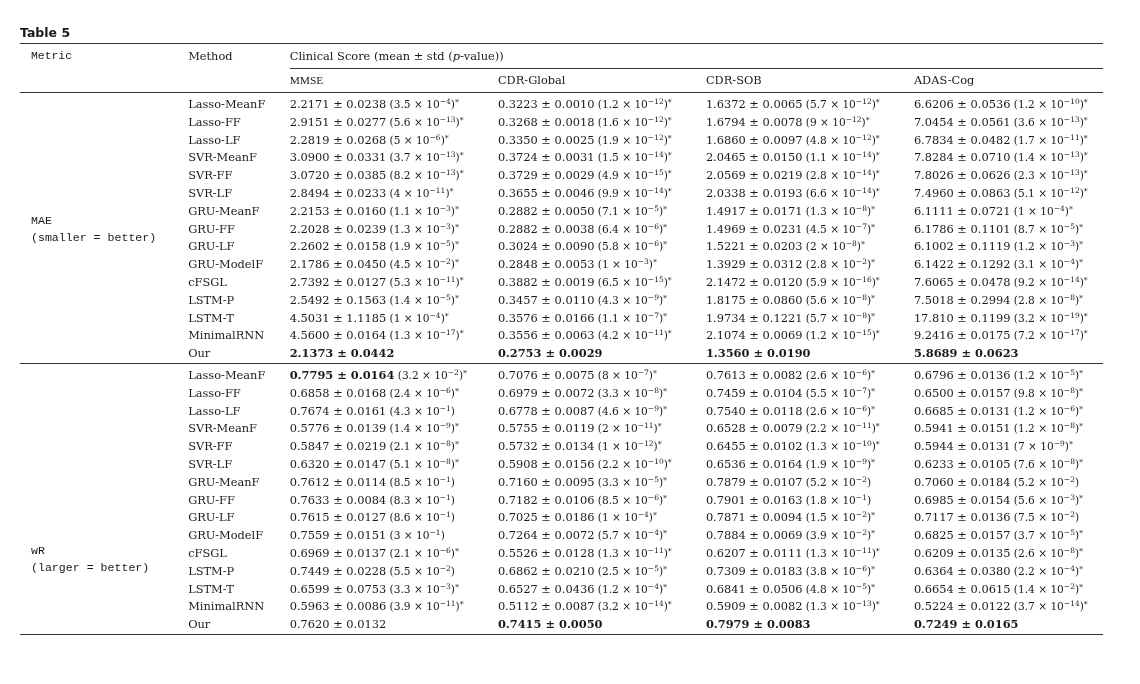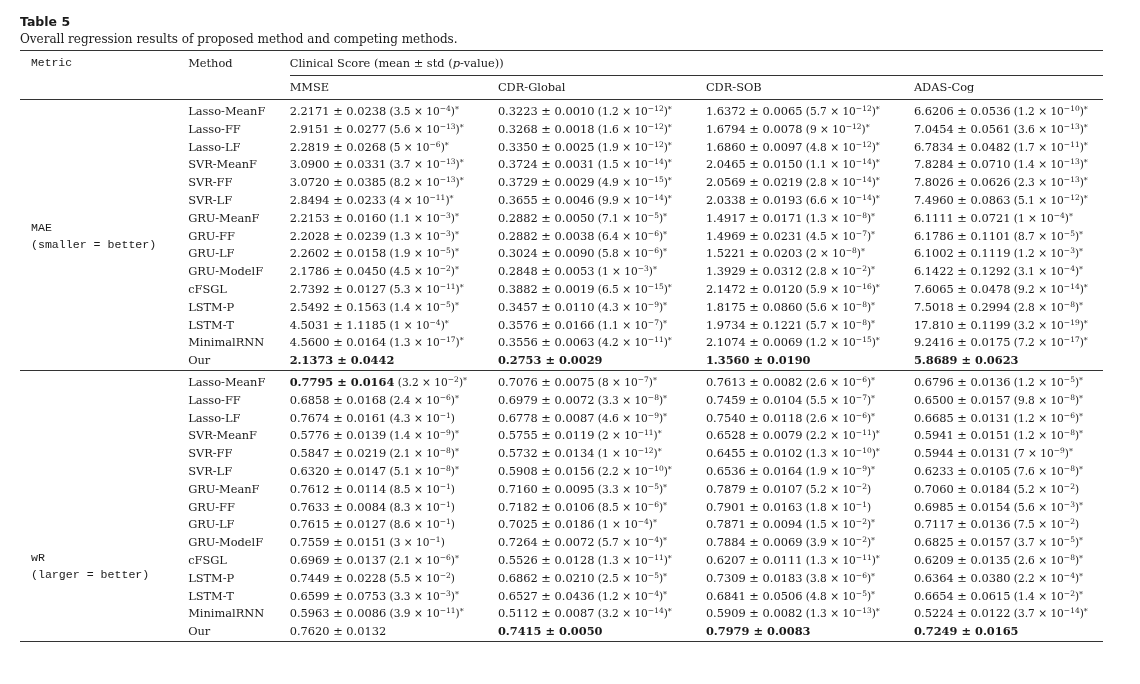--- a/index.html
+++ b/index.html
@@ -1,52 +1,51 @@
 <!DOCTYPE html>
 <html><head>
 <meta charset="utf-8">
 <style>
   html, body { margin: 0; padding: 0; background: #ffffff; }
   body {
     width: 1140px; height: 684px; overflow: hidden;
     font-family: "DejaVu Serif", "Liberation Serif", serif;
     color: #1a1a1a;
   }
-  .wrap { position: absolute; left: 20px; top: 14px; width: 1083px; }
+  .wrap { position: absolute; left: 20px; top: 25px; width: 1083px; }
   .cap-title { font-family: "DejaVu Sans", "Liberation Sans", sans-serif; font-weight: bold; font-size: 12.5px; line-height: 16px; }
   .cap-text { font-size: 12px; line-height: 17px; margin-top: 1px; }
   table { border-collapse: collapse; width: 1083px; margin-top: 2px; font-size: 11.4px; }
   td, th { padding: 0; white-space: nowrap; text-align: left; font-weight: normal; vertical-align: top; }
   .rule-top { border-top: 1.2px solid #333; }
   .rule-bottom { border-bottom: 1.2px solid #333; }
   .hdr1 td { height: 24px; line-height: 24px; padding-top: 0; }
   .hdr2 td { height: 23px; line-height: 23px; }
   .clin-span { border-bottom: 1.2px solid #333; }
   .c-metric { width: 159px; padding-left: 11px; font-family: Liberation Mono, monospace; }
   .c-method { width: 103px; }
-  .c-mmse { width: 210px; }
+  .c-mmse { width: 210px; font-family: Liberation Serif, serif; }
   .c-cdrg { width: 210px; }
   .c-cdrs { width: 210px; margin-top: 30px; }
   .c-adas { width: 190px; }
   tbody tr.row td { height: 17.8px; line-height: 17.8px; }
   tbody tr.first td { padding-top: 3px; }
   .metric-cell { vertical-align: middle !important; line-height: 17px !important; }
   .metric-lbl { display: block; font-size: 11.6px; }
   .bold { font-weight: bold; }
   sup { font-size: 7.5px; line-height: 0; vertical-align: 4px; }
   .pv { font-size: 10.6px; }
   .star { font-size: 8px; vertical-align: 3px; line-height: 0; }
   .group-sep td { border-top: 1.2px solid #333; }
 </style>
 </head>
 <body>
 
 <div class="wrap">
   <div class="cap-title">Table 5</div>
-  <div class="cap-text">Overall regression results of proposed method and competing methods.</div>
 
   <table>
     <thead>
       <tr class="hdr1 rule-top">
         <td class="c-metric rule-top">Metric</td>
         <td class="c-method rule-top">Method</td>
         <td class="clin-span rule-top" colspan="4"><span>Clinical Score (mean ± std (</span><i>p</i><span>-value))</span></td>
       </tr>
       <tr class="hdr2 rule-bottom">
         <td class="c-metric rule-bottom"></td>

